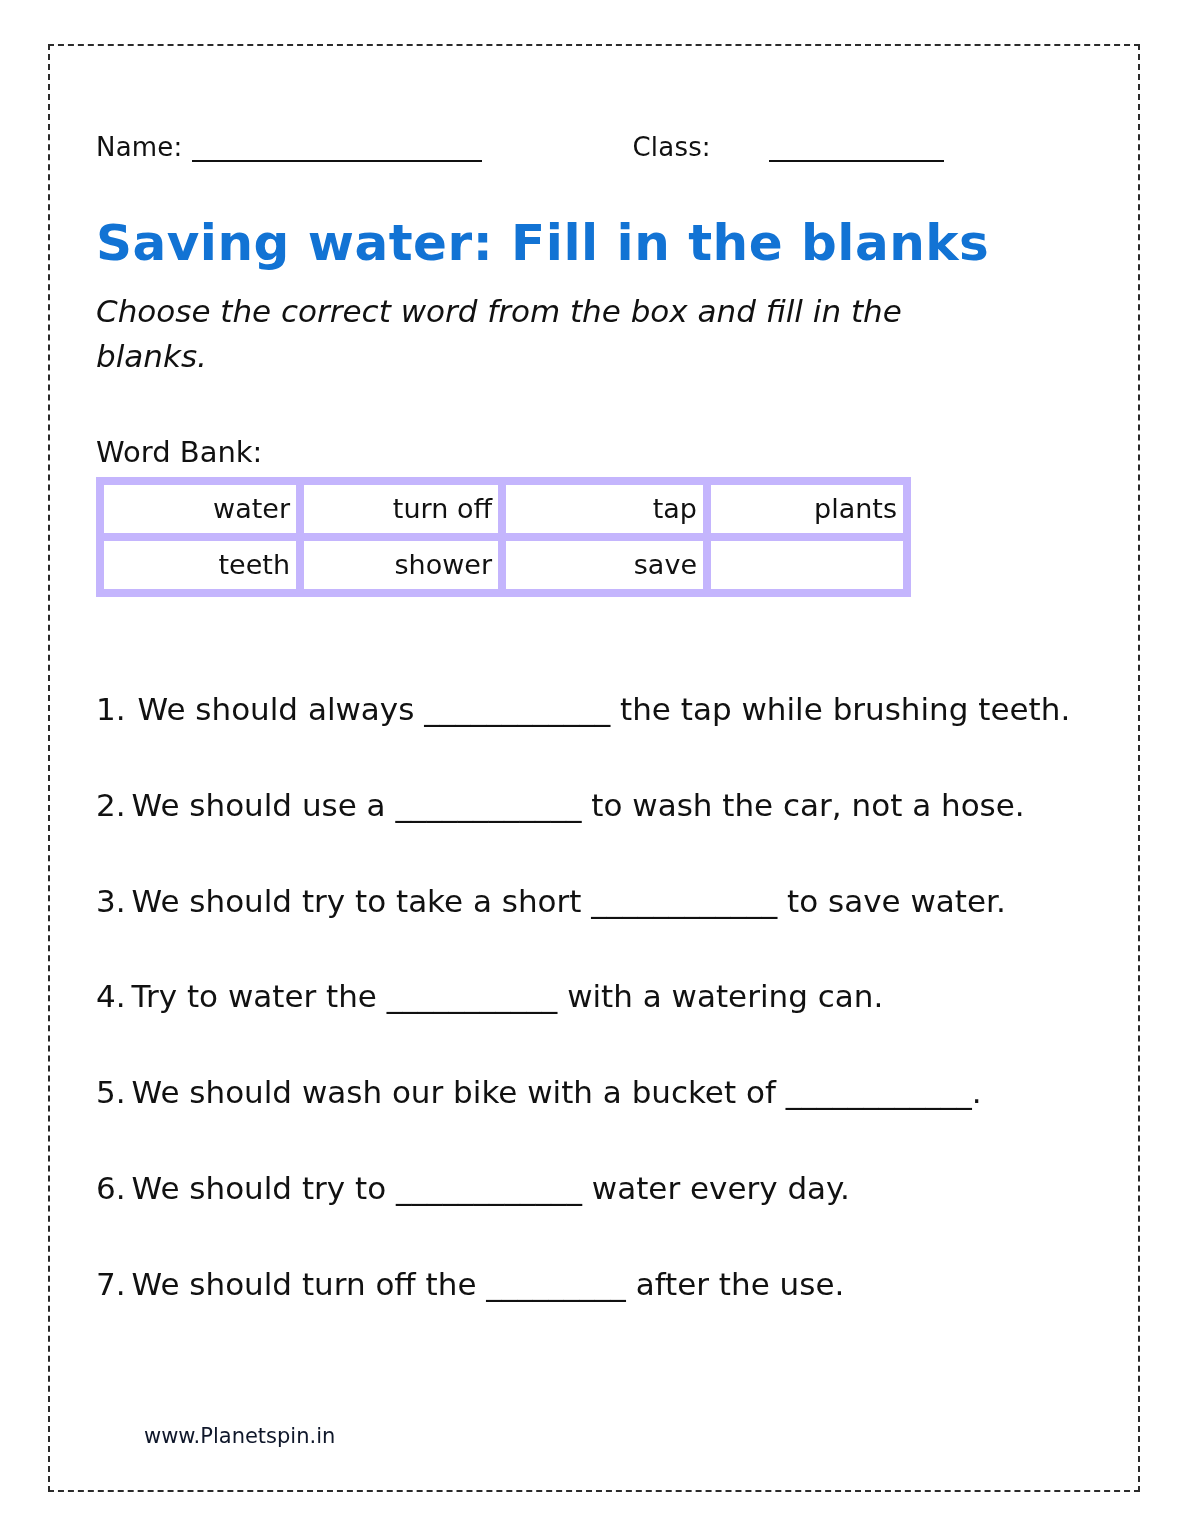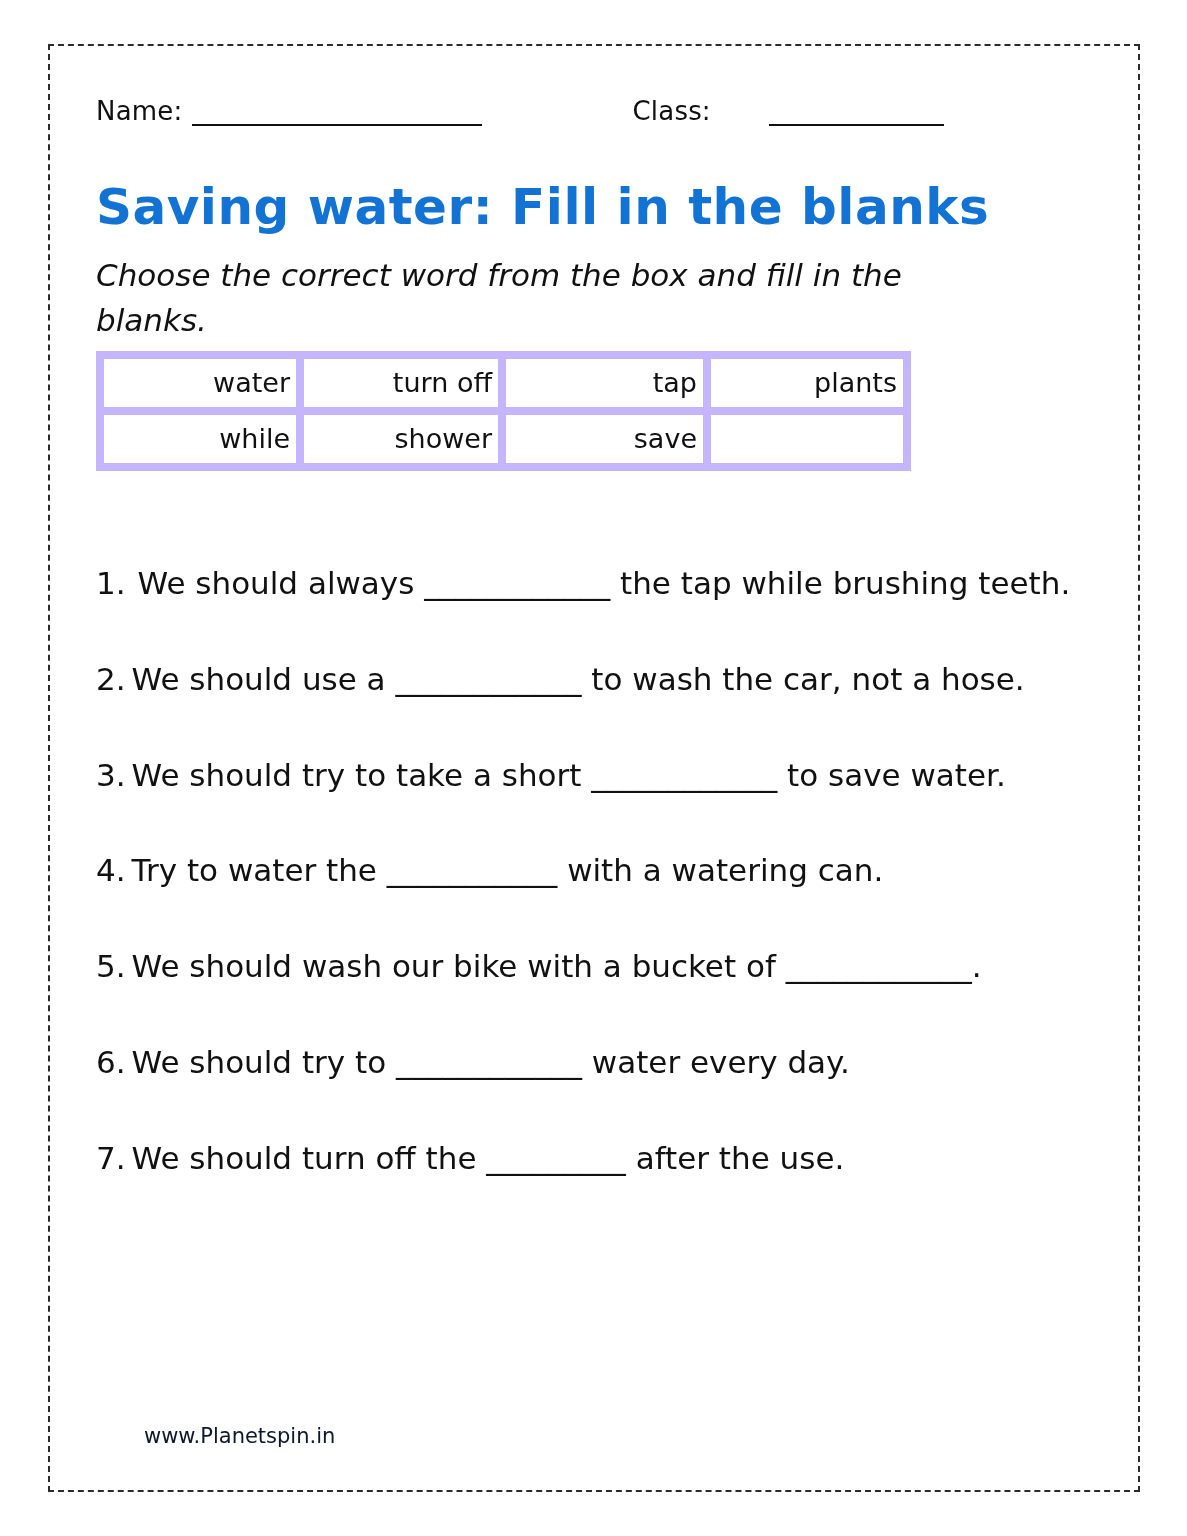--- a/index.html
+++ b/index.html
@@ -35,20 +35,21 @@
     top: 96px;
     width: 1000px;
   }
 
   
   .header-row {
     display: flex;
     align-items: flex-end;
     font-size: 26px;
     letter-spacing: 0.2px;
+    margin-top: 36px;
   }
   .field {
     display: flex;
     align-items: flex-end;
     white-space: nowrap;
   }
   .field-label {
     font-size: 26px;
   }
   .field-rule {
@@ -144,31 +145,32 @@
       <div class="field field-class">
         <span class="field-label">Class:</span>
         <span class="field-rule class-rule"></span>
       </div>
     </div>
 
     <div class="title">Saving water: Fill in the blanks</div>
 
     <div class="instructions">Choose the correct word from the box and fill in the blanks.</div>
 
+    <div class="wordbank-label">Word Bank:</div>
 
     <table class="wordbank">
       <tbody>
         <tr>
           <td class="c0">water</td>
           <td class="c1">turn off</td>
           <td class="c2">tap</td>
           <td class="c3">plants</td>
         </tr>
         <tr>
-          <td class="c0">while</td>
+          <td class="c0">teeth</td>
           <td class="c1">shower</td>
           <td class="c2">save</td>
           <td class="c3"></td>
         </tr>
       </tbody>
     </table>
 
     <div class="questions">
 
       <div class="question q-first">

